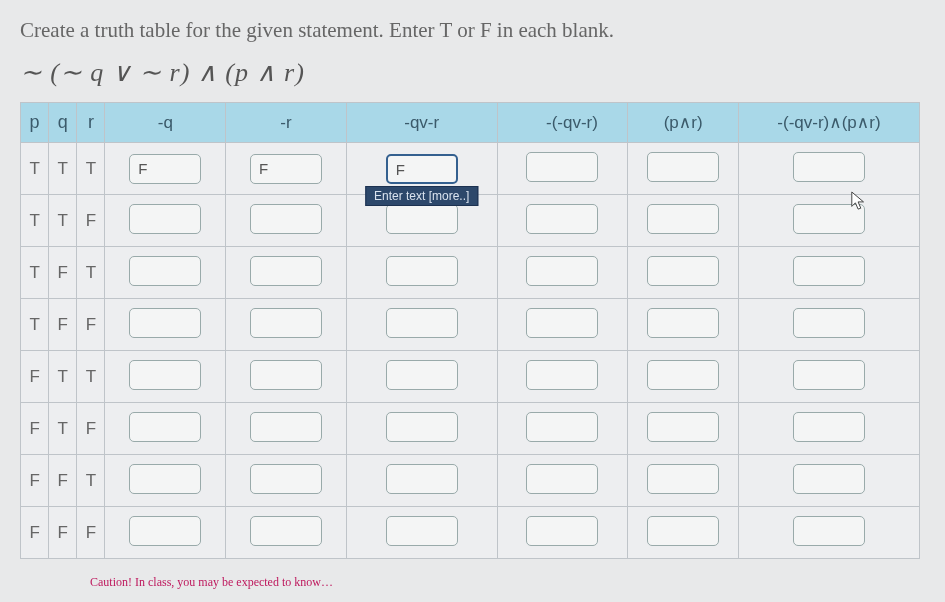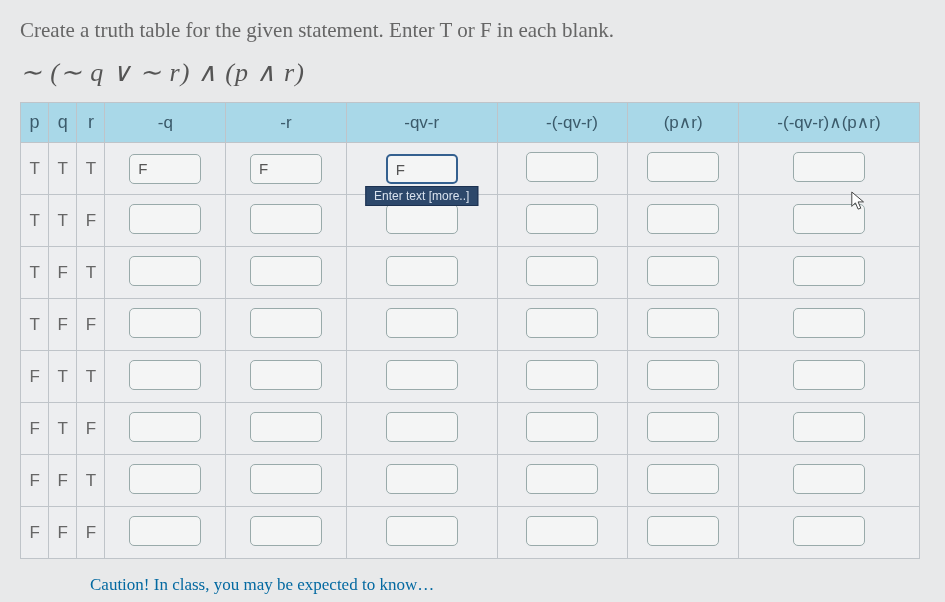--- a/index.html
+++ b/index.html
@@ -87,22 +87,22 @@
     color: #d9e2ee;
     font-size: 12px;
     padding: 2px 8px;
     border: 1px solid #1c3150;
     white-space: nowrap;
     z-index: 10;
     font-family: Arial, sans-serif;
   }
   .caution {
     margin-top: 16px;
-    font-size: 17px;
-    color: #0369a1;
+    font-size: 12px;
+    color: #be185d;
     padding-left: 70px;
     font-family: Liberation Serif, serif;
   }
   .cursor {
     position: absolute;
     width: 18px;
     height: 22px;
     z-index: 50;
   }
 </style>

